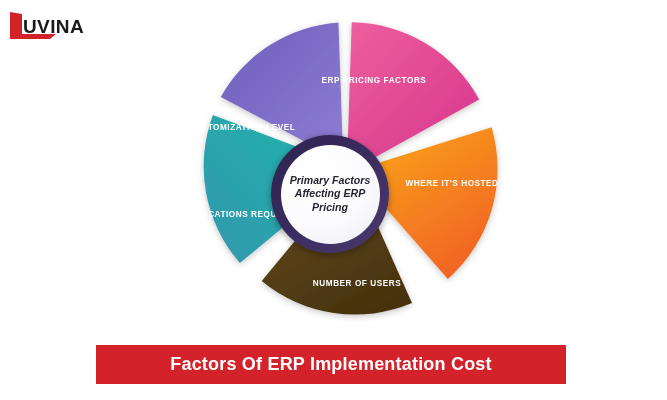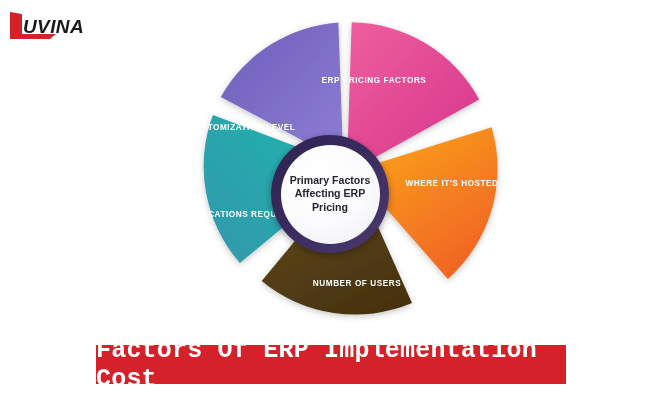--- a/index.html
+++ b/index.html
@@ -15,21 +15,20 @@
     font-family: "Liberation Sans", sans-serif;
   }
 
   
   #logo {
     position: absolute;
     left: 8px;
     top: 8px;
     width: 110px;
     height: 34px;
-    font-style: italic;
   }
   #logo svg { display: block; }
 
   
   #diagram {
     position: absolute;
     left: 152px;
     top: 8px;
     width: 382px;
     height: 330px;
@@ -69,37 +68,38 @@
     text-align: center;
   }
   #hub-text {
     font-family: "Liberation Sans", sans-serif;
     font-size: 10.6px;
     font-weight: bold;
     line-height: 1.28;
     color: #262433;
     white-space: pre-line;
     padding: 0 4px;
+    font-style: italic;
   }
 
   
   #banner {
     position: absolute;
     left: 96px;
     top: 345px;
     width: 470px;
     height: 39px;
     background: #d3222a;
     display: flex;
     align-items: center;
     justify-content: center;
   }
   #banner-text {
-    font-family: Liberation Mono, monospace;
-    font-size: 25px;
+    font-family: Liberation Sans, sans-serif;
+    font-size: 18px;
     font-weight: bold;
     color: #ffffff;
     letter-spacing: 0.2px;
   }
 </style>
 </head>
 <body>
 
 <div id="logo">
   <svg width="110" height="34" viewBox="0 0 110 34" xmlns="http://www.w3.org/2000/svg">

